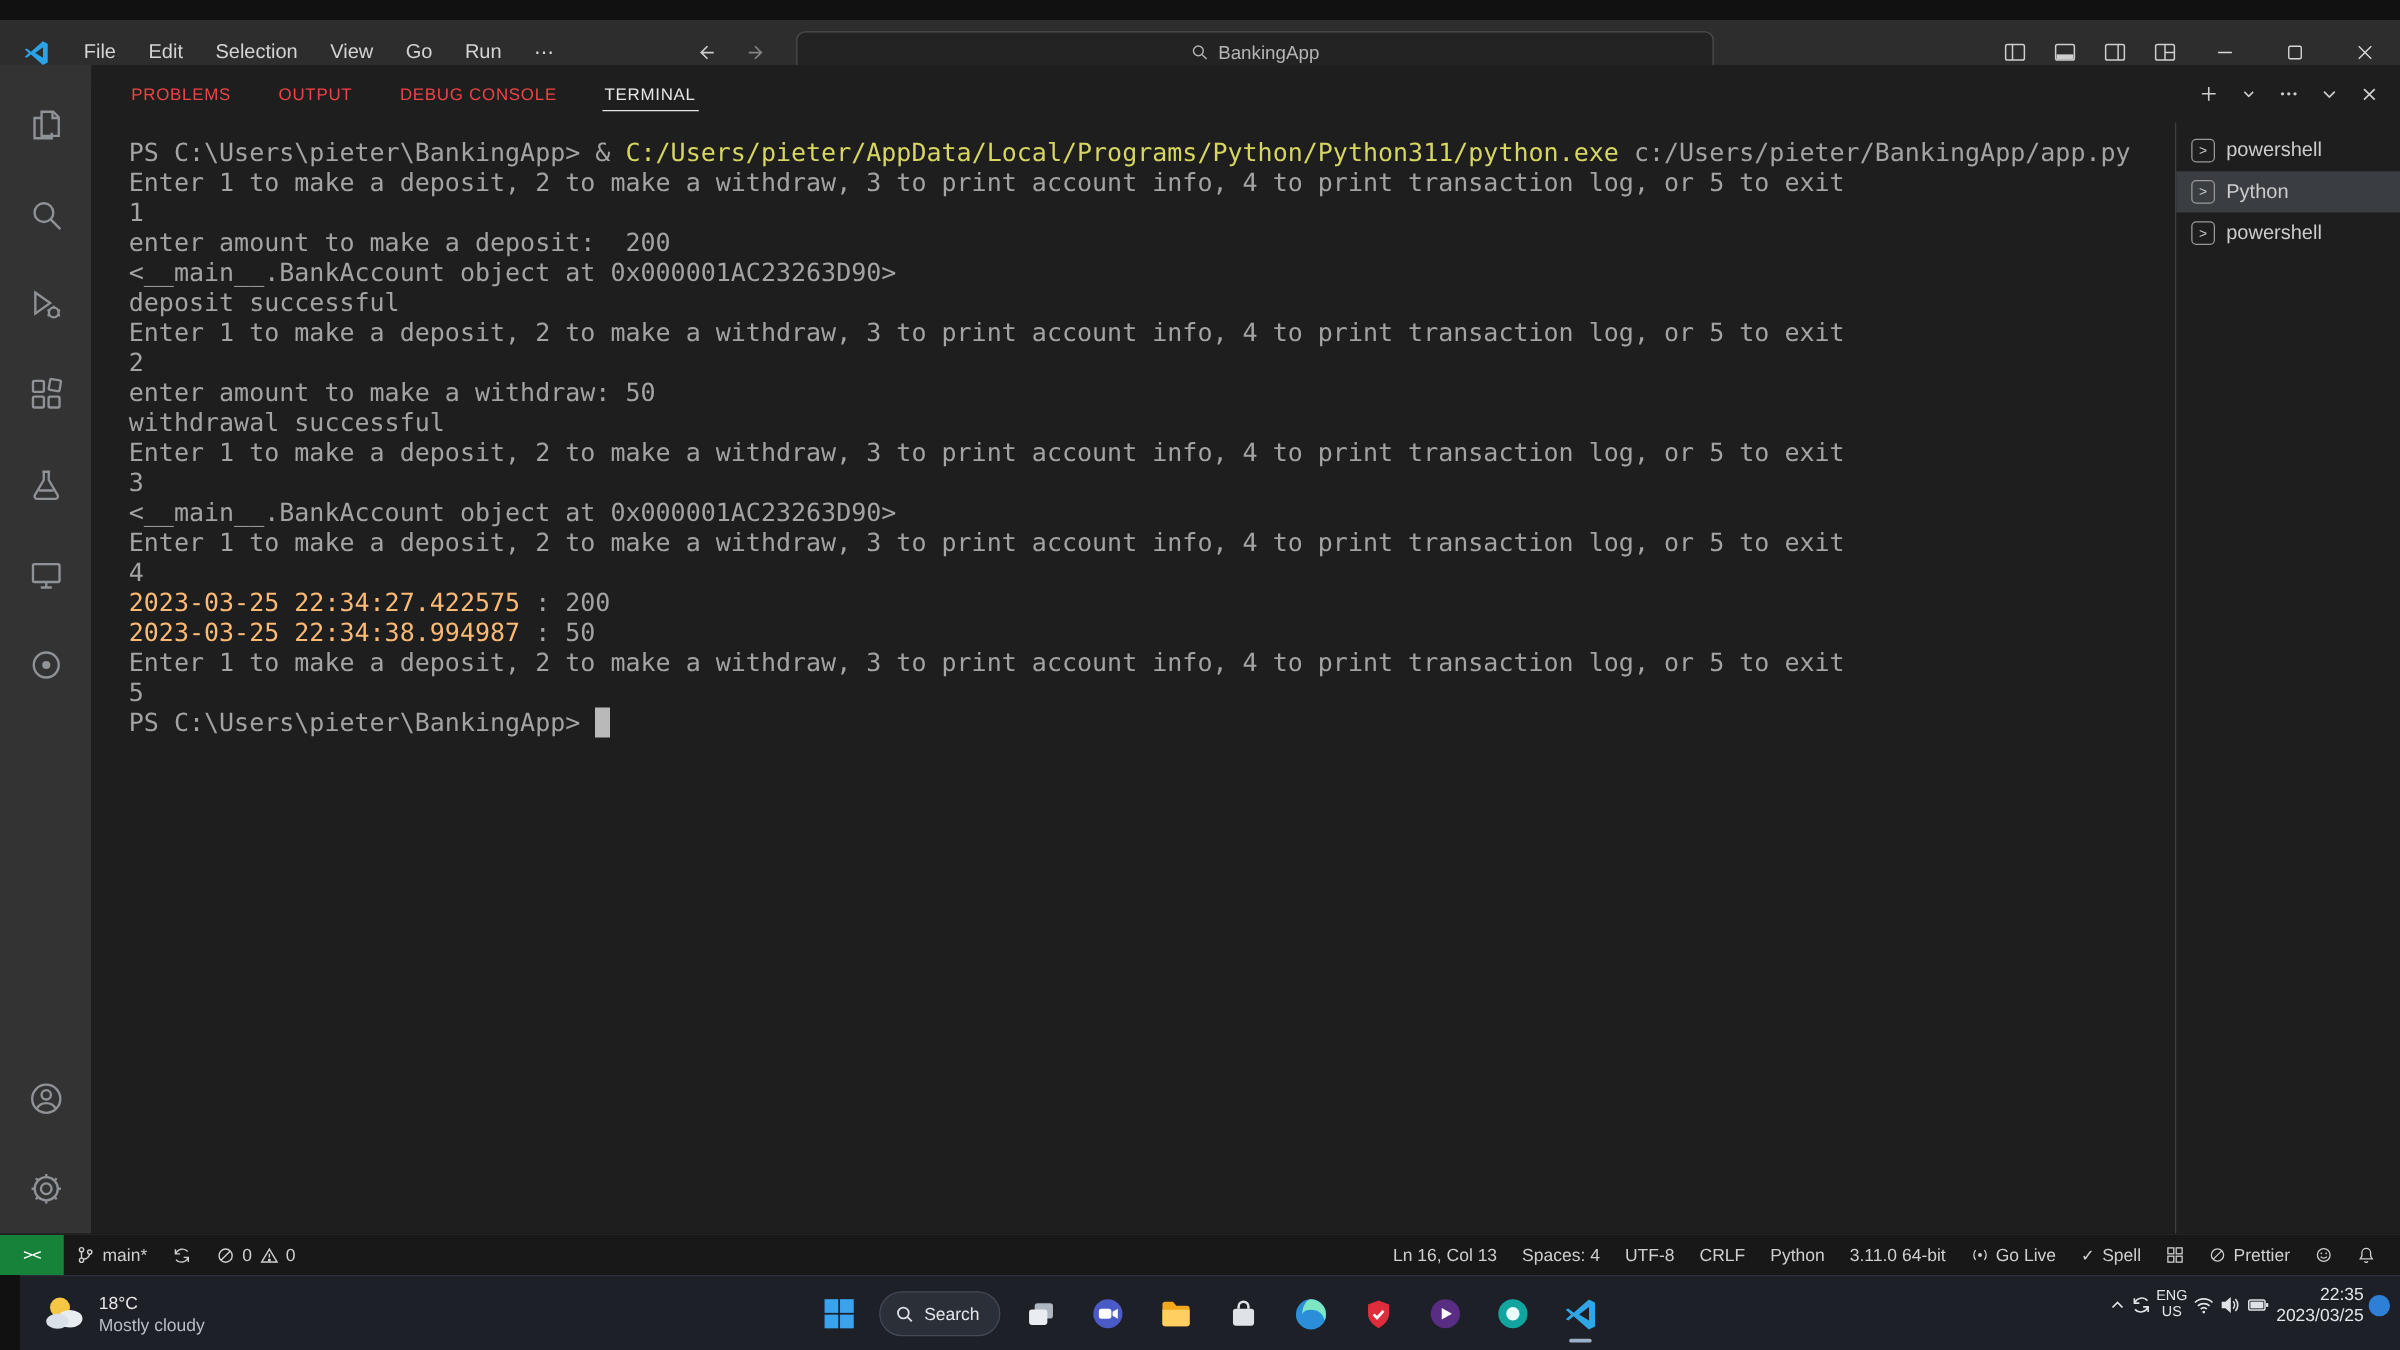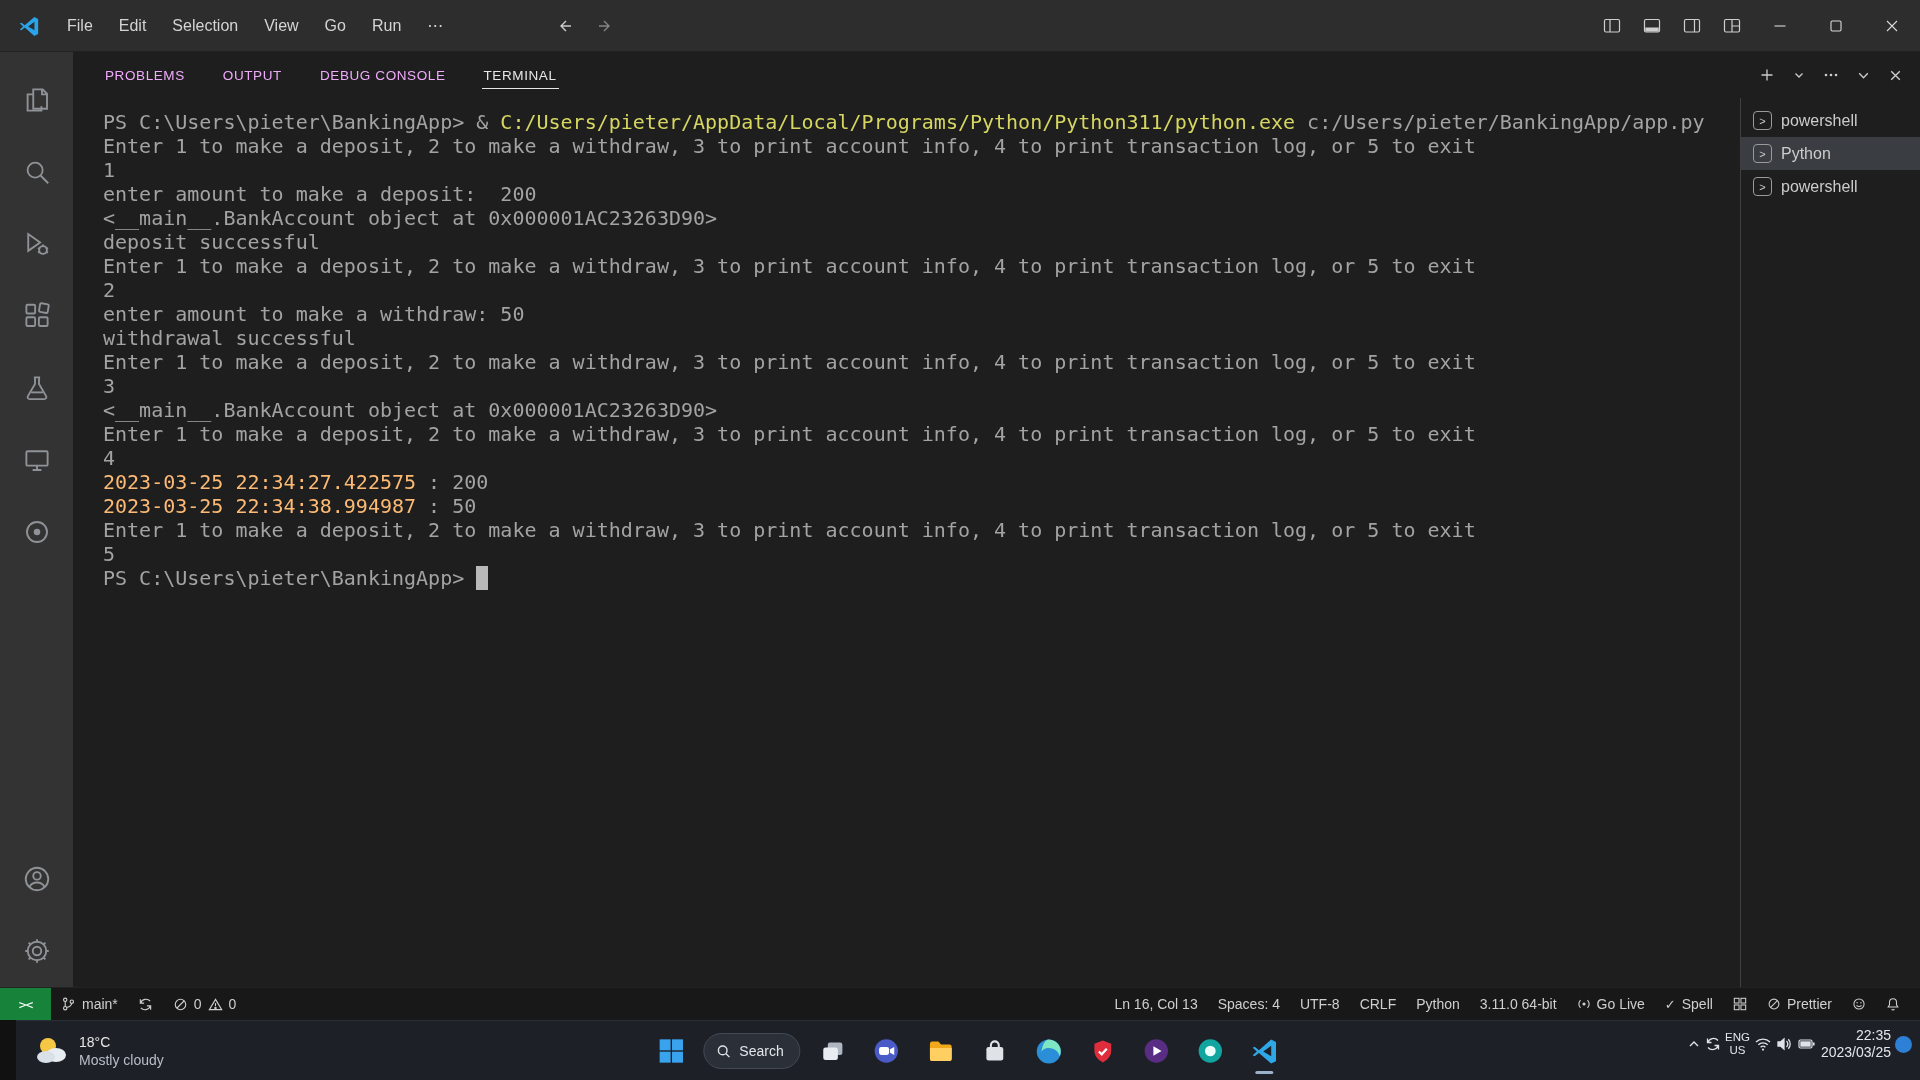--- a/index.html
+++ b/index.html
@@ -1,42 +1,42 @@
 <!DOCTYPE html>
 <html><head>
 <meta charset="utf-8">
 <style>
   * { margin:0; padding:0; box-sizing:border-box; }
   html,body { width:1920px; height:1080px; overflow:hidden; background:#111; }
   body { position:relative; font-family:"Liberation Sans", sans-serif; color:#cccccc; }
   svg { display:block; }
 
   
-  .titlebar { position:absolute; top:0; left:0; right:0; height:52px; background:#2d2d2d; border-bottom:1px solid #222; display:flex; align-items:center; }
+  .titlebar { position:absolute; top:16px; left:0; right:0; height:52px; background:#2d2d2d; border-bottom:1px solid #222; display:flex; align-items:center; }
   .tb-logo { margin:0 14px 0 18px; }
   .menubar { display:flex; align-items:center; }
   .menu-item { padding:6px 13px; font-size:16px; color:#d4d4d4; border-radius:5px; cursor:default; }
   .nav-arrows { position:absolute; left:552px; display:flex; gap:14px; align-items:center; }
   .nav-arrow { width:26px; height:26px; display:flex; align-items:center; justify-content:center; }
   .nav-arrow.fwd { opacity:.55; }
   .command-center { position:absolute; left:637px; top:9px; width:734px; height:34px; background:#232323; border:1px solid #4d4d4d; border-radius:7px; display:flex; align-items:center; justify-content:center; gap:8px; color:#b4b4b4; font-size:15px; }
   .tb-controls { position:absolute; right:0; top:0; height:52px; display:flex; align-items:center; }
   .layout-btn { width:40px; height:52px; display:flex; align-items:center; justify-content:center; }
   .win-btn { width:56px; height:52px; display:flex; align-items:center; justify-content:center; }
 
   
   .main { position:absolute; top:52px; left:0; right:0; bottom:93px; display:flex; }
 
   .activitybar { width:73px; background:#333333; display:flex; flex-direction:column; align-items:center; padding-top:12px; flex-shrink:0; }
   .ab-icon { width:73px; height:72px; display:flex; align-items:center; justify-content:center; color:#8f9296; }
   .ab-spacer { flex:1; }
 
   .panel { flex:1; display:flex; flex-direction:column; background:#1e1e1e; min-width:0; }
   .panel-header { height:46px; display:flex; align-items:center; padding-left:30px; position:relative; flex-shrink:0; }
-  .panel-tab { margin-right:34px; font-size:13.5px; letter-spacing:.6px; color:#f0abfc; padding:6px 2px 5px; border-bottom:1.5px solid transparent; cursor:default; }
+  .panel-tab { margin-right:34px; font-size:13.5px; letter-spacing:.6px; color:#ef4444; padding:6px 2px 5px; border-bottom:1.5px solid transparent; cursor:default; }
   .panel-tab.active { color:#e7e7e7; border-bottom-color:#e7e7e7; }
   .panel-actions { position:absolute; right:12px; top:0; height:46px; display:flex; align-items:center; gap:6px; }
   .icon-btn { width:26px; height:26px; display:flex; align-items:center; justify-content:center; color:#cccccc; border-radius:5px; }
 
   .panel-body { flex:1; display:flex; min-height:0; }
   .terminal { flex:1; padding:12px 0 0 30px; font-family:"DejaVu Sans Mono", monospace; font-size:20px; line-height:24px; color:#cccccc; overflow:hidden; }
   .term-line { white-space:pre; height:24px; }
   .tc-fg { color:#a3a3a3; }
   .tc-cmd { color:#d6d660; }
   .tc-blue { color:#fdba74; }
@@ -96,20 +96,29 @@
           <path d="M10 4 L5 9 L10 14 M5 9 H15"></path>
         </svg>
     </span>
     <span class="nav-arrow fwd">
       <svg width="18" height="18" viewBox="0 0 18 18" stroke="#cccccc" stroke-width="1.4" fill="none">
           <path d="M8 4 L13 9 L8 14 M13 9 H3"></path>
         </svg>
     </span>
   </div>
 
+  <div class="command-center">
+    <span>
+      <svg width="14" height="14" viewBox="0 0 16 16" stroke="#b4b4b4" stroke-width="1.3" fill="none">
+          <circle cx="6.5" cy="6.5" r="4.5"></circle>
+          <path d="M10 10 L14 14"></path>
+        </svg>
+    </span>
+    <span>BankingApp</span>
+  </div>
 
   <div class="tb-controls">
     <span class="layout-btn">
       <svg width="20" height="20" viewBox="0 0 20 20" stroke="#cfcfcf" stroke-width="1.2" fill="none">
           <rect x="2.5" y="3.5" width="15" height="12.5" rx="1.5"></rect>
           <path d="M8 3.5 V16"></path>
         </svg>
     </span>
     <span class="layout-btn">
       <svg width="20" height="20" viewBox="0 0 20 20" stroke="#cfcfcf" stroke-width="1.2" fill="none">

